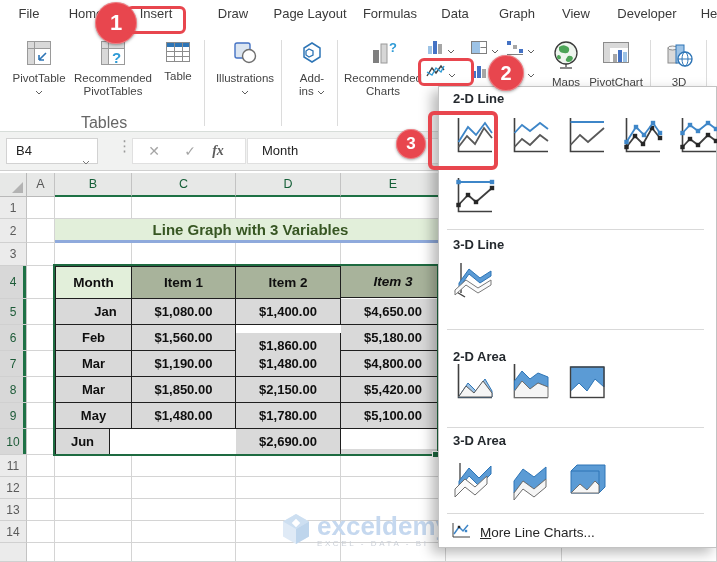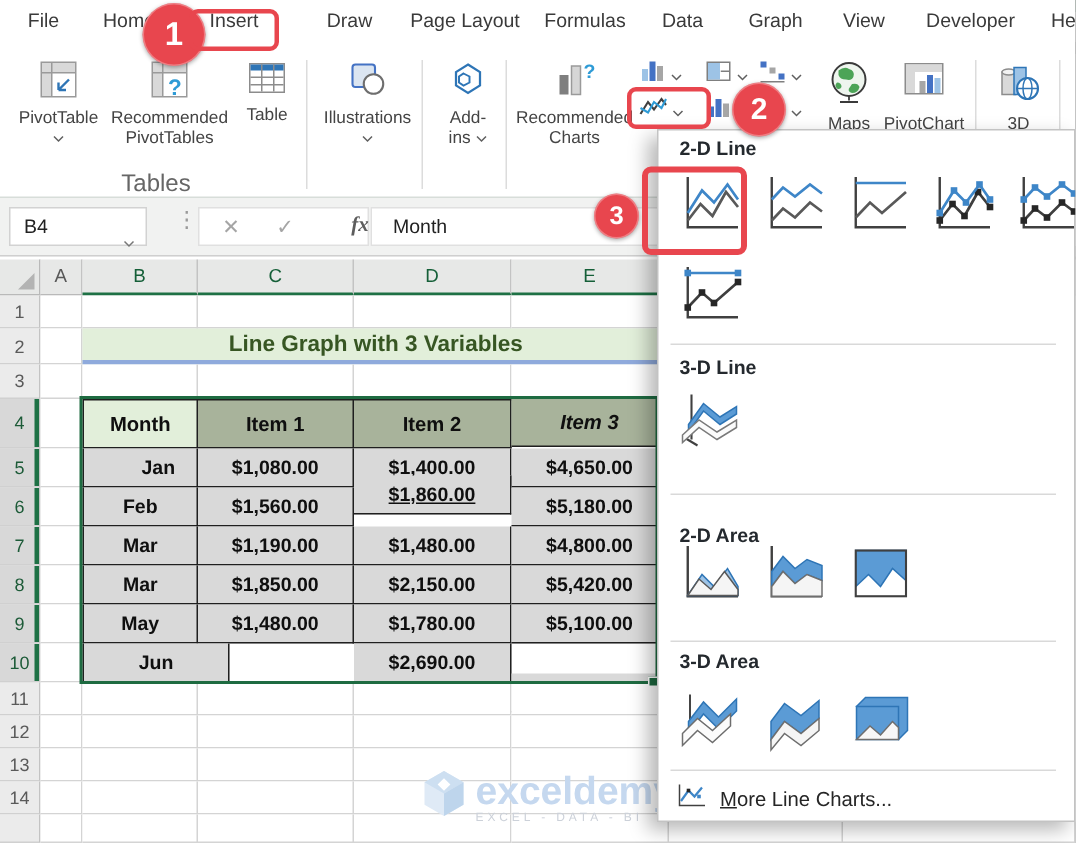--- a/index.html
+++ b/index.html
@@ -295,21 +295,21 @@
     <div class="namebox">
       <span>B4</span>
       <span class="nb-chev"><svg width="8" height="5">
             <path d="M1 1 L4 4 L7 1" stroke="#777" fill="none"></path>
           </svg></span>
     </div>
     <div class="vdots">⋮</div>
     <div class="fbtns">
       <div class="fbx" style="left:6px;">✕</div>
       <div class="fbx" style="left:42px;">✓</div>
-      <div class="fbx fx" style="left:92px;">fx</div>
+      <div class="fbx fx" style="left:70px;">fx</div>
     </div>
     <div class="finput">
       <span>Month</span>
     </div>
   </div>
 
   <div class="sheet">
       <div class="corner"></div>
       <div class="chdr" style="left: 27px; width: 28px;">A</div>
       <div class="chdr sel" style="left: 55px; width: 77px;">B</div>
@@ -352,21 +352,21 @@
       <div class="tcell bg-data bleft" style="left: 55px; top: 126px; width: 77px; height: 26px; padding-left: 24px;">Jan</div>
       <div class="tcell bg-data" style="left: 132px; top: 126px; width: 104px; height: 26px;">$1,080.00</div>
       <div class="tcell bg-data" style="left: 236px; top: 126px; width: 105px; height: 26px;">$1,400.00</div>
       <div class="tcell bg-data" style="left: 341px; top: 126px; width: 105px; height: 26px;">$4,650.00</div>
       <div class="ce" style="left: 446px; top: 126px; width: 116px; height: 26px;"></div>
       <div class="ce" style="left: 562px; top: 126px; width: 155px; height: 26px;"></div>
       <div class="rhdr sel" style="top: 152px; height: 26px;">6</div>
       <div class="ce" style="left: 27px; top: 152px; width: 28px; height: 26px;"></div>
       <div class="tcell bg-data bleft" style="left: 55px; top: 152px; width: 77px; height: 26px;">Feb</div>
       <div class="tcell bg-data" style="left: 132px; top: 152px; width: 104px; height: 26px;">$1,560.00</div>
-      <div class="tcell bg-data" style="left: 236px; top: 144px; width: 105px; height: 26px; text-decoration: underline;">$1,860.00</div>
+      <div class="tcell bg-data" style="left: 236px; top: 160px; width: 105px; height: 26px; text-decoration: underline;">$1,860.00</div>
       <div class="tcell bg-data" style="left: 341px; top: 152px; width: 105px; height: 26px;">$5,180.00</div>
       <div class="ce" style="left: 446px; top: 152px; width: 116px; height: 26px;"></div>
       <div class="ce" style="left: 562px; top: 152px; width: 155px; height: 26px;"></div>
       <div class="rhdr sel" style="top: 178px; height: 26px;">7</div>
       <div class="ce" style="left: 27px; top: 178px; width: 28px; height: 26px;"></div>
       <div class="tcell bg-data bleft" style="left: 55px; top: 178px; width: 77px; height: 26px;">Mar</div>
       <div class="tcell bg-data" style="left: 132px; top: 178px; width: 104px; height: 26px;">$1,190.00</div>
       <div class="tcell bg-data" style="left: 236px; top: 178px; width: 105px; height: 26px;">$1,480.00</div>
       <div class="tcell bg-data" style="left: 341px; top: 178px; width: 105px; height: 26px;">$4,800.00</div>
       <div class="ce" style="left: 446px; top: 178px; width: 116px; height: 26px;"></div>
@@ -382,21 +382,21 @@
       <div class="rhdr sel" style="top: 230px; height: 26px;">9</div>
       <div class="ce" style="left: 27px; top: 230px; width: 28px; height: 26px;"></div>
       <div class="tcell bg-data bleft" style="left: 55px; top: 230px; width: 77px; height: 26px;">May</div>
       <div class="tcell bg-data" style="left: 132px; top: 230px; width: 104px; height: 26px;">$1,480.00</div>
       <div class="tcell bg-data" style="left: 236px; top: 230px; width: 105px; height: 26px;">$1,780.00</div>
       <div class="tcell bg-data" style="left: 341px; top: 230px; width: 105px; height: 26px;">$5,100.00</div>
       <div class="ce" style="left: 446px; top: 230px; width: 116px; height: 26px;"></div>
       <div class="ce" style="left: 562px; top: 230px; width: 155px; height: 26px;"></div>
       <div class="rhdr sel" style="top: 256px; height: 26px;">10</div>
       <div class="ce" style="left: 27px; top: 256px; width: 28px; height: 26px;"></div>
-      <div class="tcell bg-data bleft" style="left: 55px; top: 256px; width: 98px; height: 26px;">Jun</div>
+      <div class="tcell bg-data bleft" style="left: 55px; top: 256px; width: 55px; height: 26px;">Jun</div>
       <div class="tcell bg-data" style="left: 236px; top: 256px; width: 105px; height: 26px;">$2,690.00</div>
       <div class="tcell bg-data" style="left: 341px; top: 256px; width: 105px; height: 26px; margin-top: 20px;">$5,980.00</div>
       <div class="ce" style="left: 446px; top: 256px; width: 116px; height: 26px;"></div>
       <div class="ce" style="left: 562px; top: 256px; width: 155px; height: 26px;"></div>
       <div class="rhdr" style="top: 282px; height: 22px;">11</div>
       <div class="ce" style="left: 27px; top: 282px; width: 28px; height: 22px;"></div>
       <div class="ce" style="left: 55px; top: 282px; width: 77px; height: 22px;"></div>
       <div class="ce" style="left: 132px; top: 282px; width: 104px; height: 22px;"></div>
       <div class="ce" style="left: 236px; top: 282px; width: 105px; height: 22px;"></div>
       <div class="ce" style="left: 341px; top: 282px; width: 105px; height: 22px;"></div>

